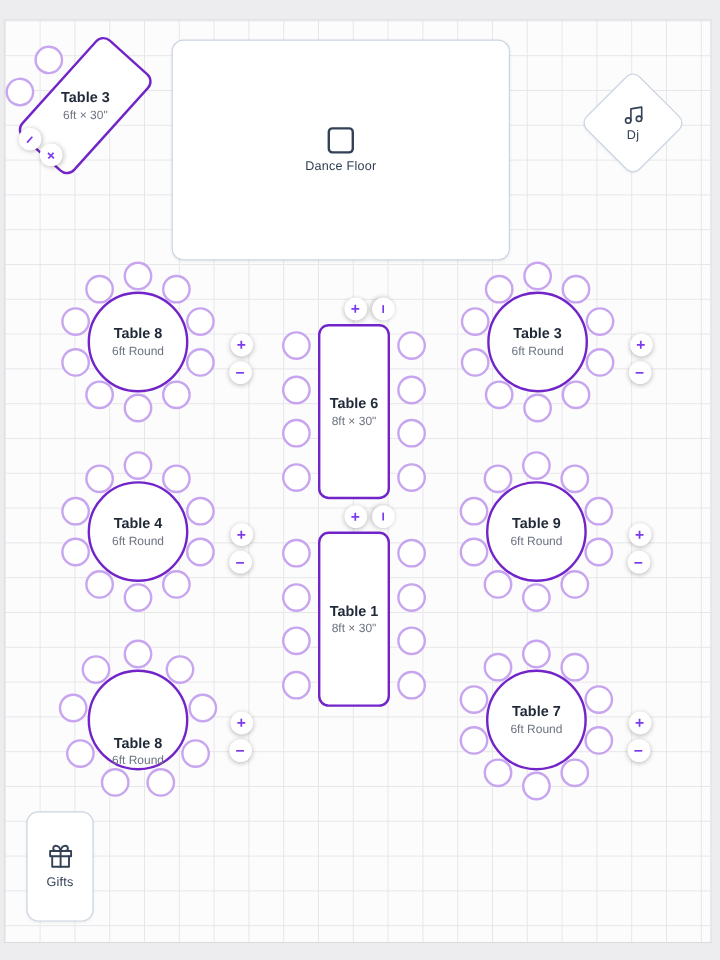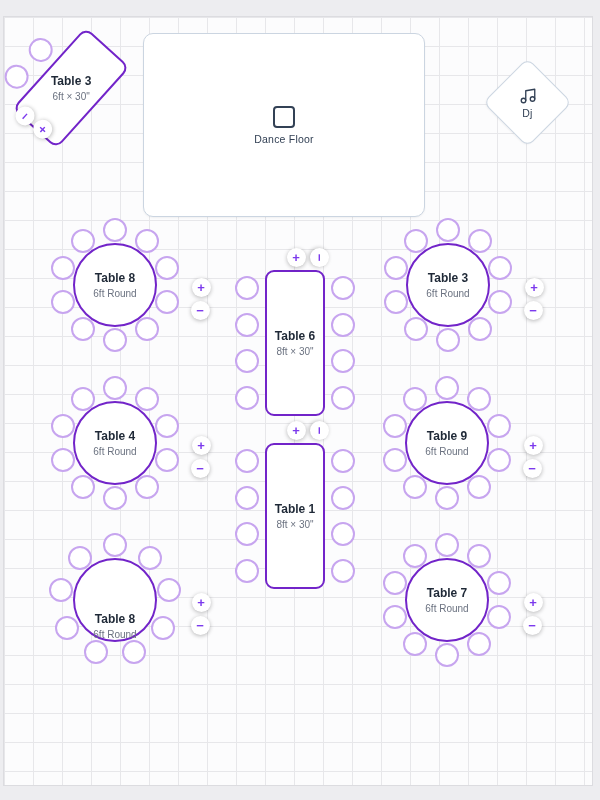--- a/index.html
+++ b/index.html
@@ -57,20 +57,30 @@
       <div class="dj-inner">
         <svg class="icon-svg" width="18" height="18" viewBox="0 0 24 24">
           <path d="M9 18V5l12-2v13"></path>
             <circle cx="6" cy="18" r="3"></circle>
             <circle cx="18" cy="16" r="3"></circle>
         </svg>
         <span class="fixture-label">Dj</span>
       </div>
     </div>
 
+    <div class="fixture" style="left: 22px; top: 676px; width: 56px; height: 92px;">
+      <svg class="icon-svg" width="21" height="21" viewBox="0 0 24 24">
+        <polyline points="20 12 20 22 4 22 4 12"></polyline>
+          <rect x="2" y="7" width="20" height="5"></rect>
+        <line x1="12" y1="22" x2="12" y2="7"></line>
+        <path d="M12 7H7.5a2.5 2.5 0 0 1 0-5C11 2 12 7 12 7z"></path>
+        <path d="M12 7h4.5a2.5 2.5 0 0 0 0-5C13 2 12 7 12 7z"></path>
+      </svg>
+      <span class="fixture-label">Gifts</span>
+    </div>
 
 
     <div id="tables-layer">
         <div class="tgroup" style="left: 115px; top: 285px;">
           <div class="chair" style="left: -12px; top: -67px;"></div>
           <div class="chair" style="left: 20.3282px; top: -56.4959px;"></div>
           <div class="chair" style="left: 40.3081px; top: -28.9959px;"></div>
           <div class="chair" style="left: 40.3081px; top: 4.99593px;"></div>
           <div class="chair" style="left: 20.3282px; top: 32.4959px;"></div>
           <div class="chair" style="left: -12px; top: 43px;"></div>

